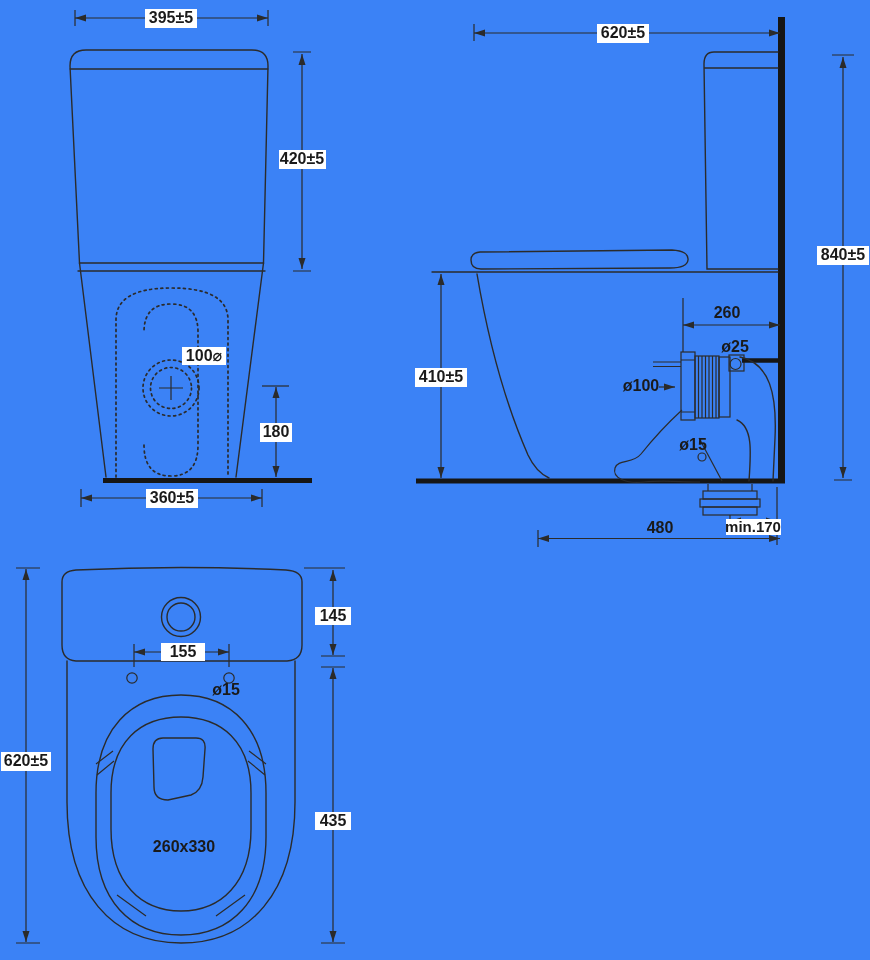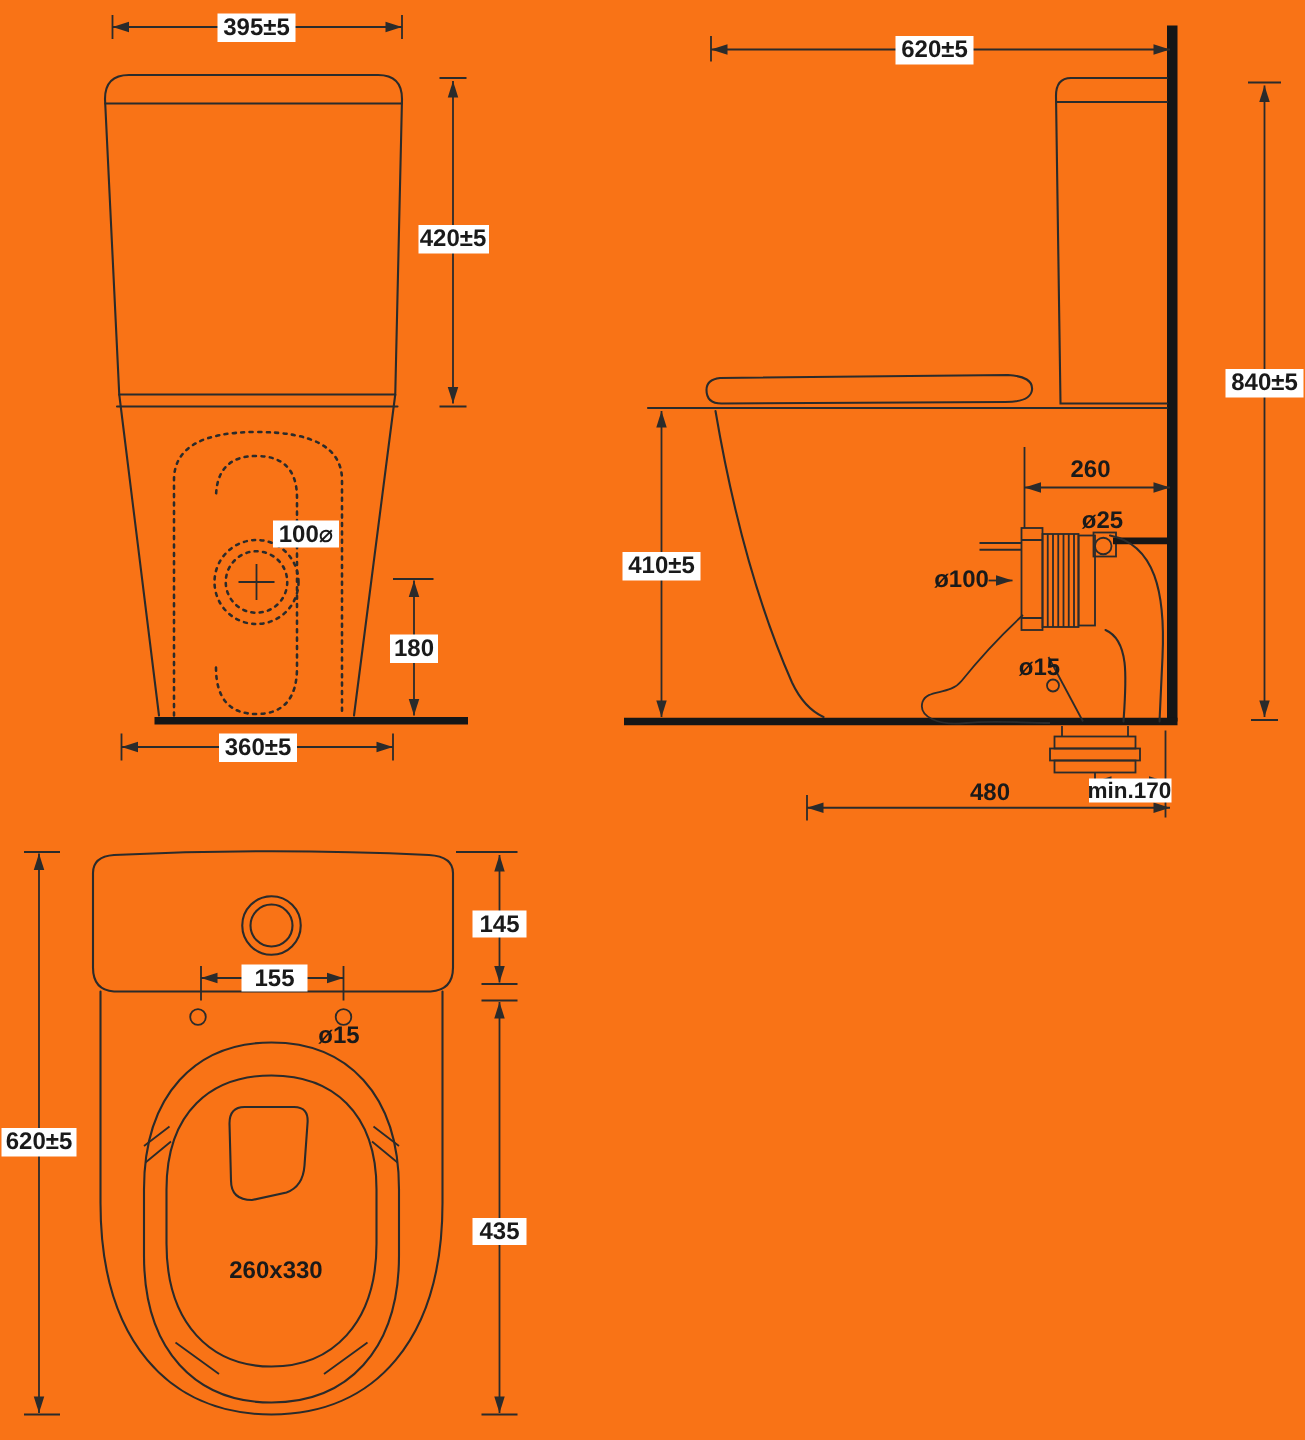--- a/index.html
+++ b/index.html
@@ -1,16 +1,16 @@
 <!DOCTYPE html>
 <html><head>
 <meta charset="utf-8">
 <style>
   html,body{margin:0;padding:0;background:#ffffff;}
-  .page{position:relative;width:870px;height:960px;background:#f97316;overflow:hidden;}
+  .page{position:relative;width:870px;height:960px;background:#3b82f6;overflow:hidden;}
   svg{display:block;}
   .ln{stroke:#2b2b2b;stroke-width:1.4;fill:none;stroke-linecap:round;}
   .lnthin{stroke:#2b2b2b;stroke-width:1.2;fill:none;}
   .dash{stroke:#2b2b2b;stroke-width:1.7;fill:none;stroke-dasharray:2 3.6;stroke-linecap:round;}
   .dim{stroke:#2b2b2b;stroke-width:1.2;fill:none;}
   .thick{stroke:#161616;stroke-width:5;fill:none;}
   .wall{stroke:#161616;stroke-width:7;fill:none;}
   .supply{stroke:#161616;stroke-width:4.5;fill:none;}
   .bg{fill:#ffffff;stroke:none;}
   text{font-family:"Liberation Sans","DejaVu Sans",sans-serif;font-size:16px;font-weight:600;fill:#1a1a1a;text-anchor:middle;}

